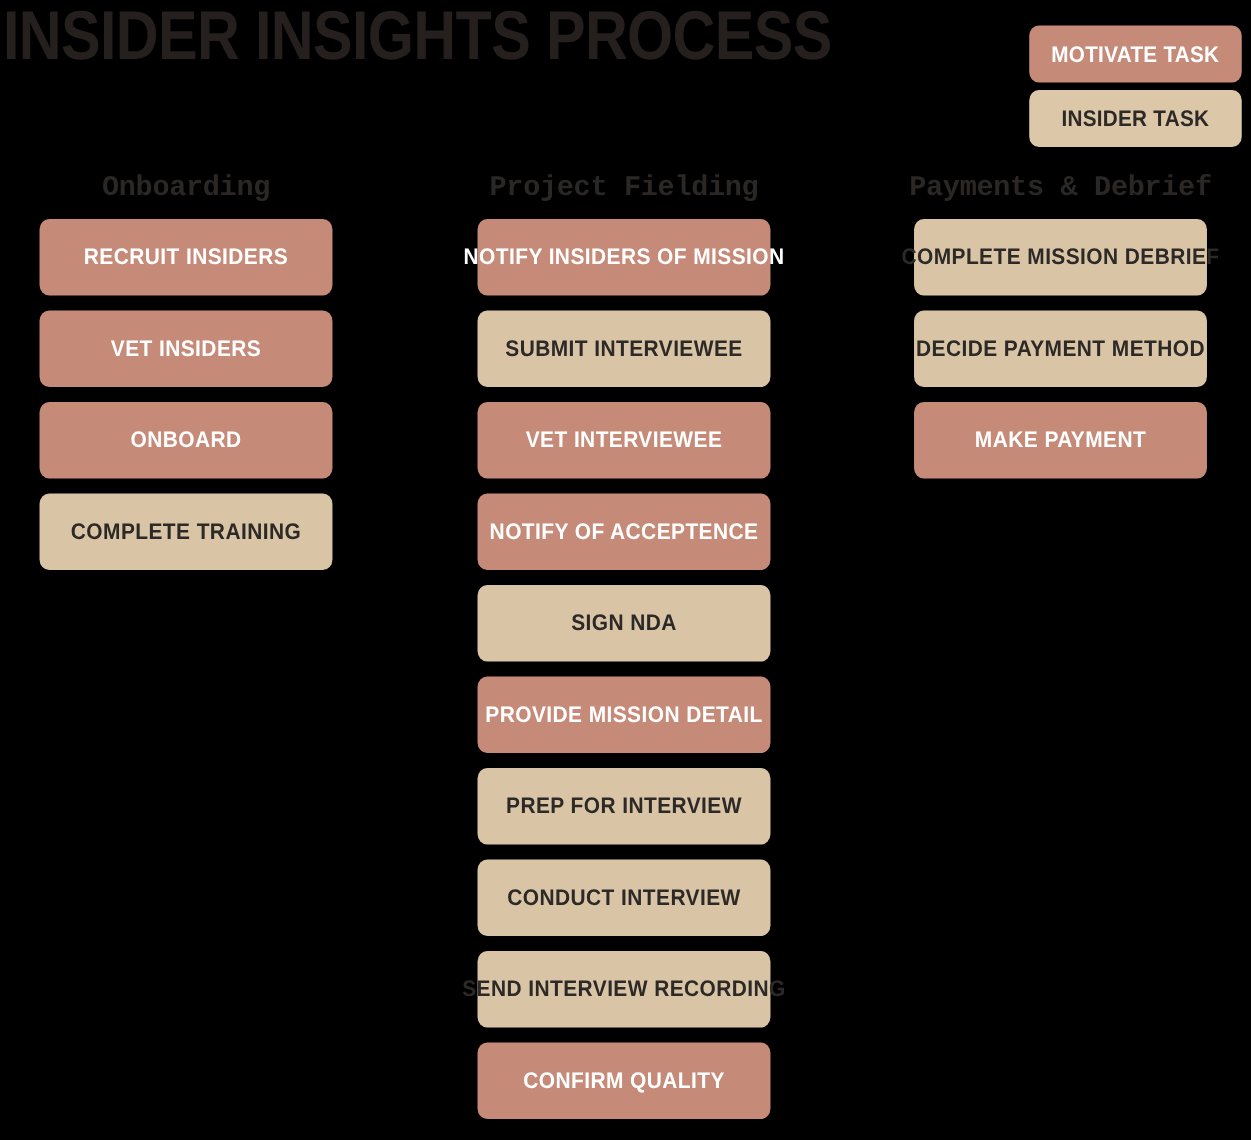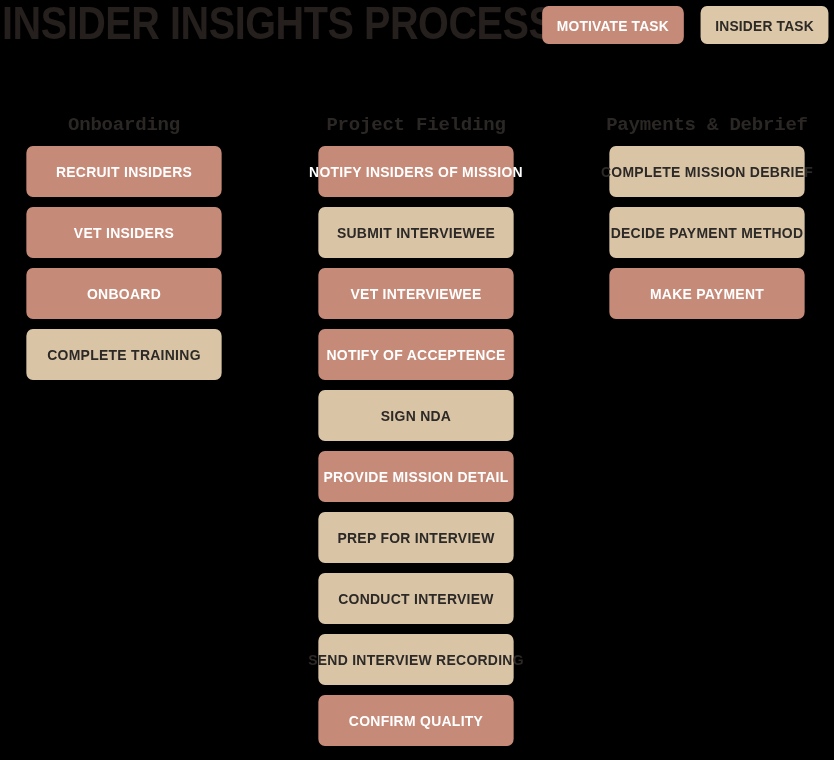--- a/index.html
+++ b/index.html
@@ -35,23 +35,23 @@
     letter-spacing: -0.5px;
     color: #251f1d;
     white-space: nowrap;
     transform: scaleX(0.86);
     transform-origin: left top;
   }
 
   #legend {
     position: absolute;
     right: 0px;
-    top: 6px;
+    top: 17px;
     display: flex;
-    flex-direction: row;
+    flex-direction: column;
     align-items: stretch;
     gap: 5px;
   }
   .legend-chip {
     height: 38px;
     box-sizing: border-box;
     border-radius: 7px;
     display: flex;
     align-items: center;
     justify-content: center;

